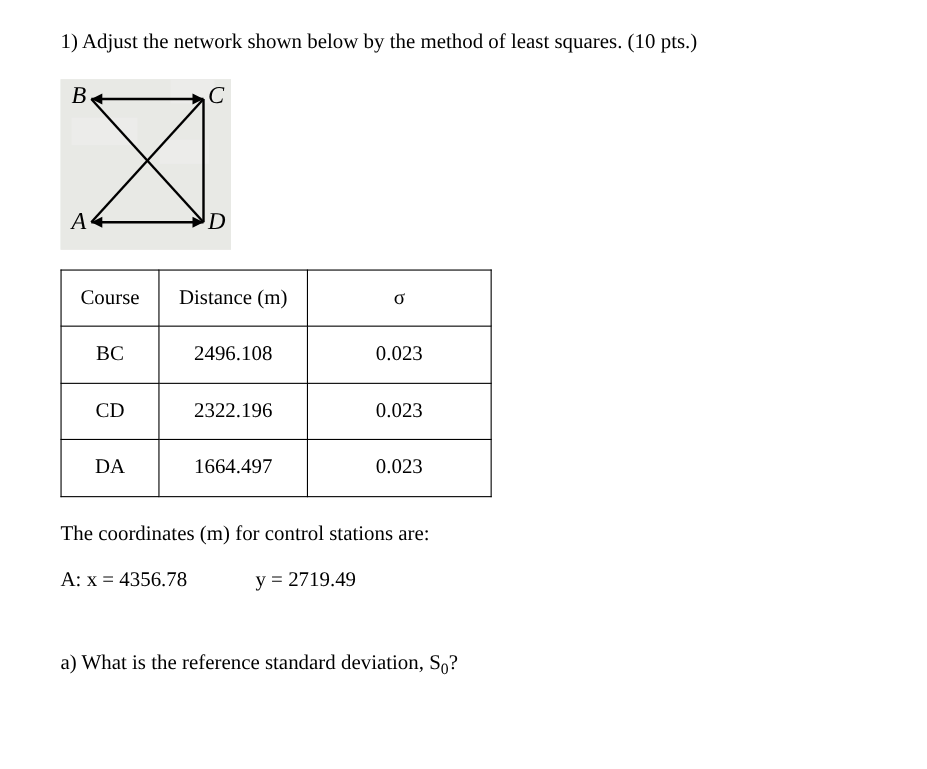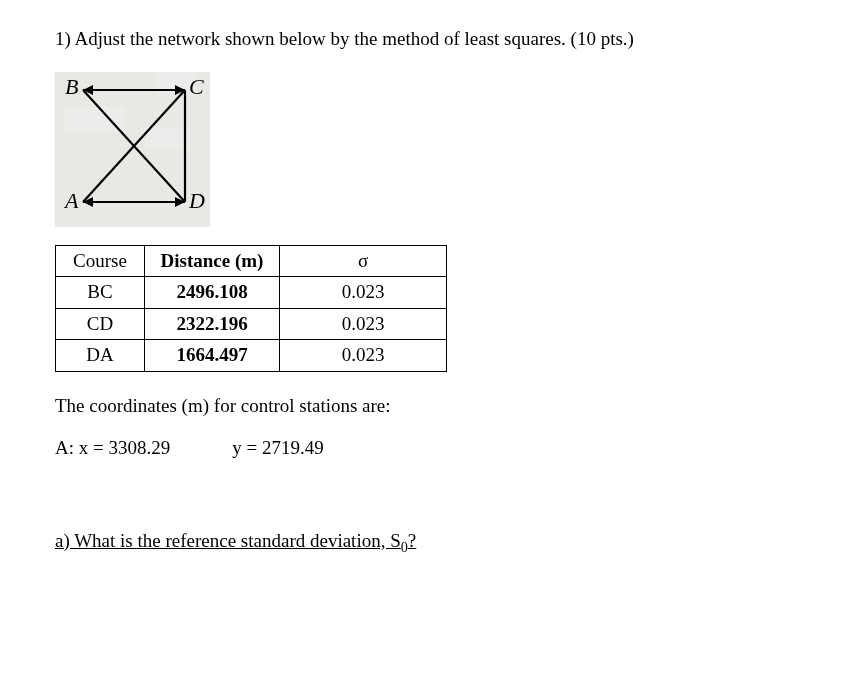--- a/index.html
+++ b/index.html
@@ -19,31 +19,31 @@
       margin: 18px 0 18px 0;
       background: #e8e9e5;
       position: relative;
     }
     table {
       border-collapse: collapse;
       margin-bottom: 20px;
     }
     th, td {
       border: 1px solid #000;
-      padding: 1px 8px;
+      padding: 11px 8px;
       font-weight: normal;
       text-align: center;
       font-size: 19px;
     }
     th:first-child, td:first-child { width: 72px; }
-    th:nth-child(2), td:nth-child(2) { width: 118px; font-weight: bold; }
+    th:nth-child(2), td:nth-child(2) { width: 118px; }
     th:nth-child(3), td:nth-child(3) { width: 150px; }
     .coords-row { display: flex; gap: 62px; margin-top: 4px; }
     .para { margin: 0 0 14px 0; }
-    .qblock { margin-top: 60px; text-decoration: underline; }
+    .qblock { margin-top: 42px; }
     .q { margin: 0 0 22px 0; }
     sub { font-size: 0.75em; }
   </style>
 </head>
 <body>
 
 <p class="para">1) Adjust the network shown below by the method of least squares. (10 pts.)</p>
 
 <div class="figure">
   <svg width="155" height="155" viewBox="0 0 155 155">
@@ -90,21 +90,21 @@
     <td><span>DA</span></td>
     <td><span>1664.497</span></td>
     <td><span>0.023</span></td>
   </tr>
 </tbody>
   </table>
 
 <p class="para">The coordinates (m) for control stations are:</p>
 
 <div class="coords-row">
-  <span>A: x = 3308.29</span>
+  <span>A: x = 4356.78</span>
   <span>y = 2719.49</span>
 </div>
 <div class="coords-row">
 </div>
 
 <div class="qblock">
   <p class="q">
     <span>a) What is the reference standard deviation, S</span><sub>0</sub><span>?</span>
   </p>
 

